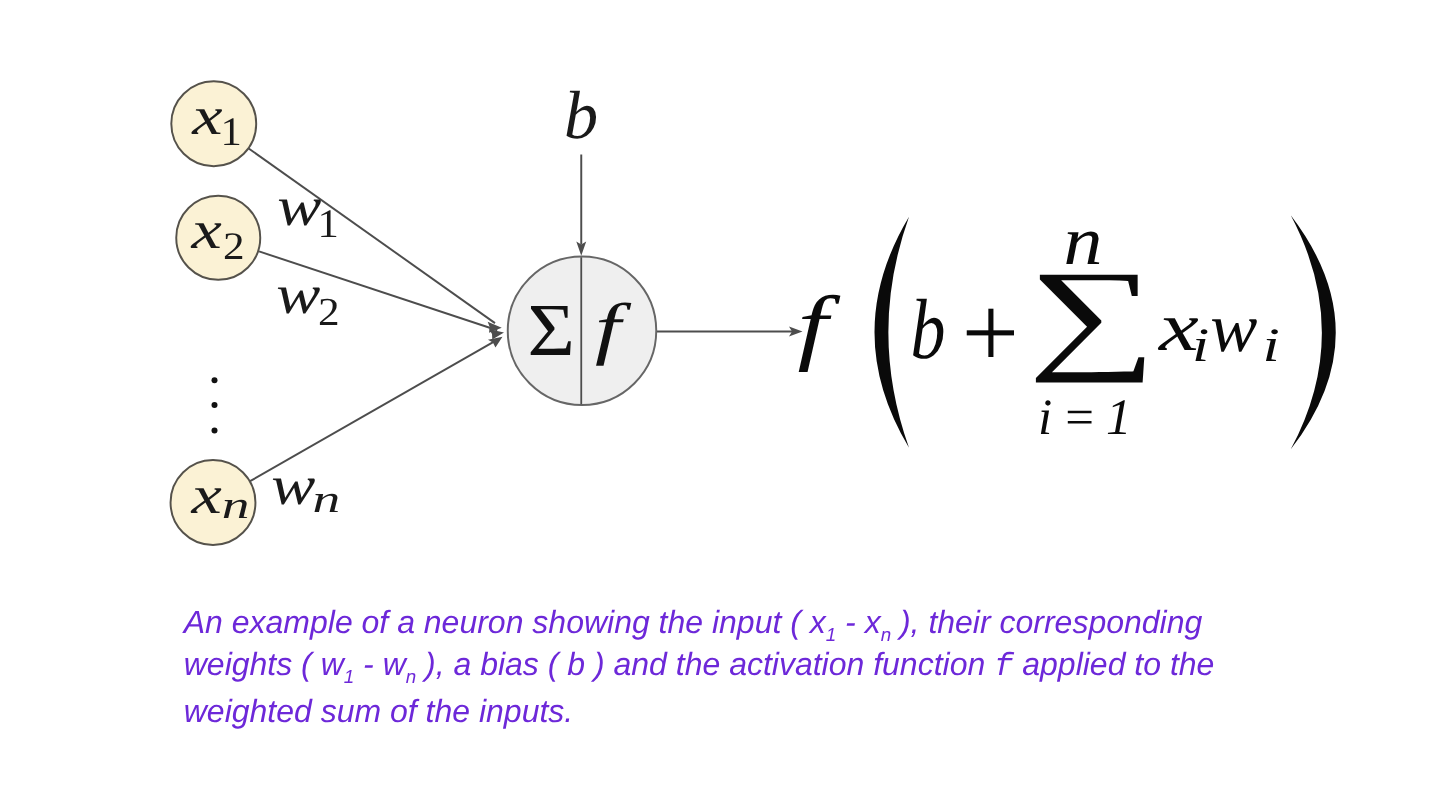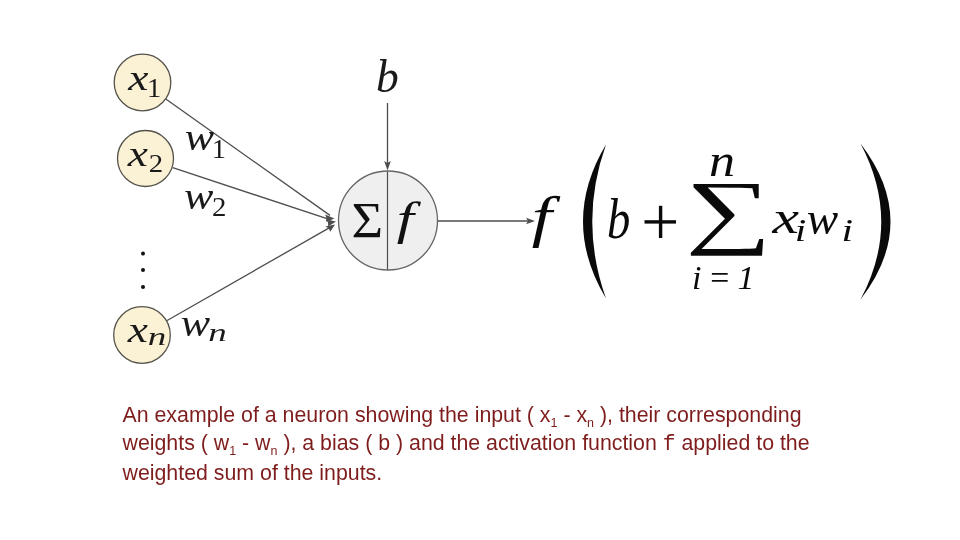--- a/index.html
+++ b/index.html
@@ -1,19 +1,19 @@
 <!DOCTYPE html>
 <html><head>
 <meta charset="utf-8">
 <style>
   html,body{margin:0;padding:0;background:#ffffff;}
   #stage{position:relative;width:960px;height:540px;background:#ffffff;overflow:hidden;}
   .cap{position:absolute;left:122.5px;top:400.7px;width:760px;
        font-family:"Liberation Sans",sans-serif;font-size:21.33px;line-height:28.4px;
-       color:#7f1d1d;}
+       color:#6d28d9;font-style:italic;}
   .cap sub{font-size:12.5px;vertical-align:-5px;line-height:0;}
   .fmono{font-family:"Liberation Mono",monospace;}
   svg text{font-family:"Liberation Serif",serif;}
 </style>
 </head>
 <body>
 <div id="stage">
 <svg width="960" height="540" viewBox="0 0 960 540">
 
   <g stroke="#4d4d4d" stroke-width="1.3" fill="none">

